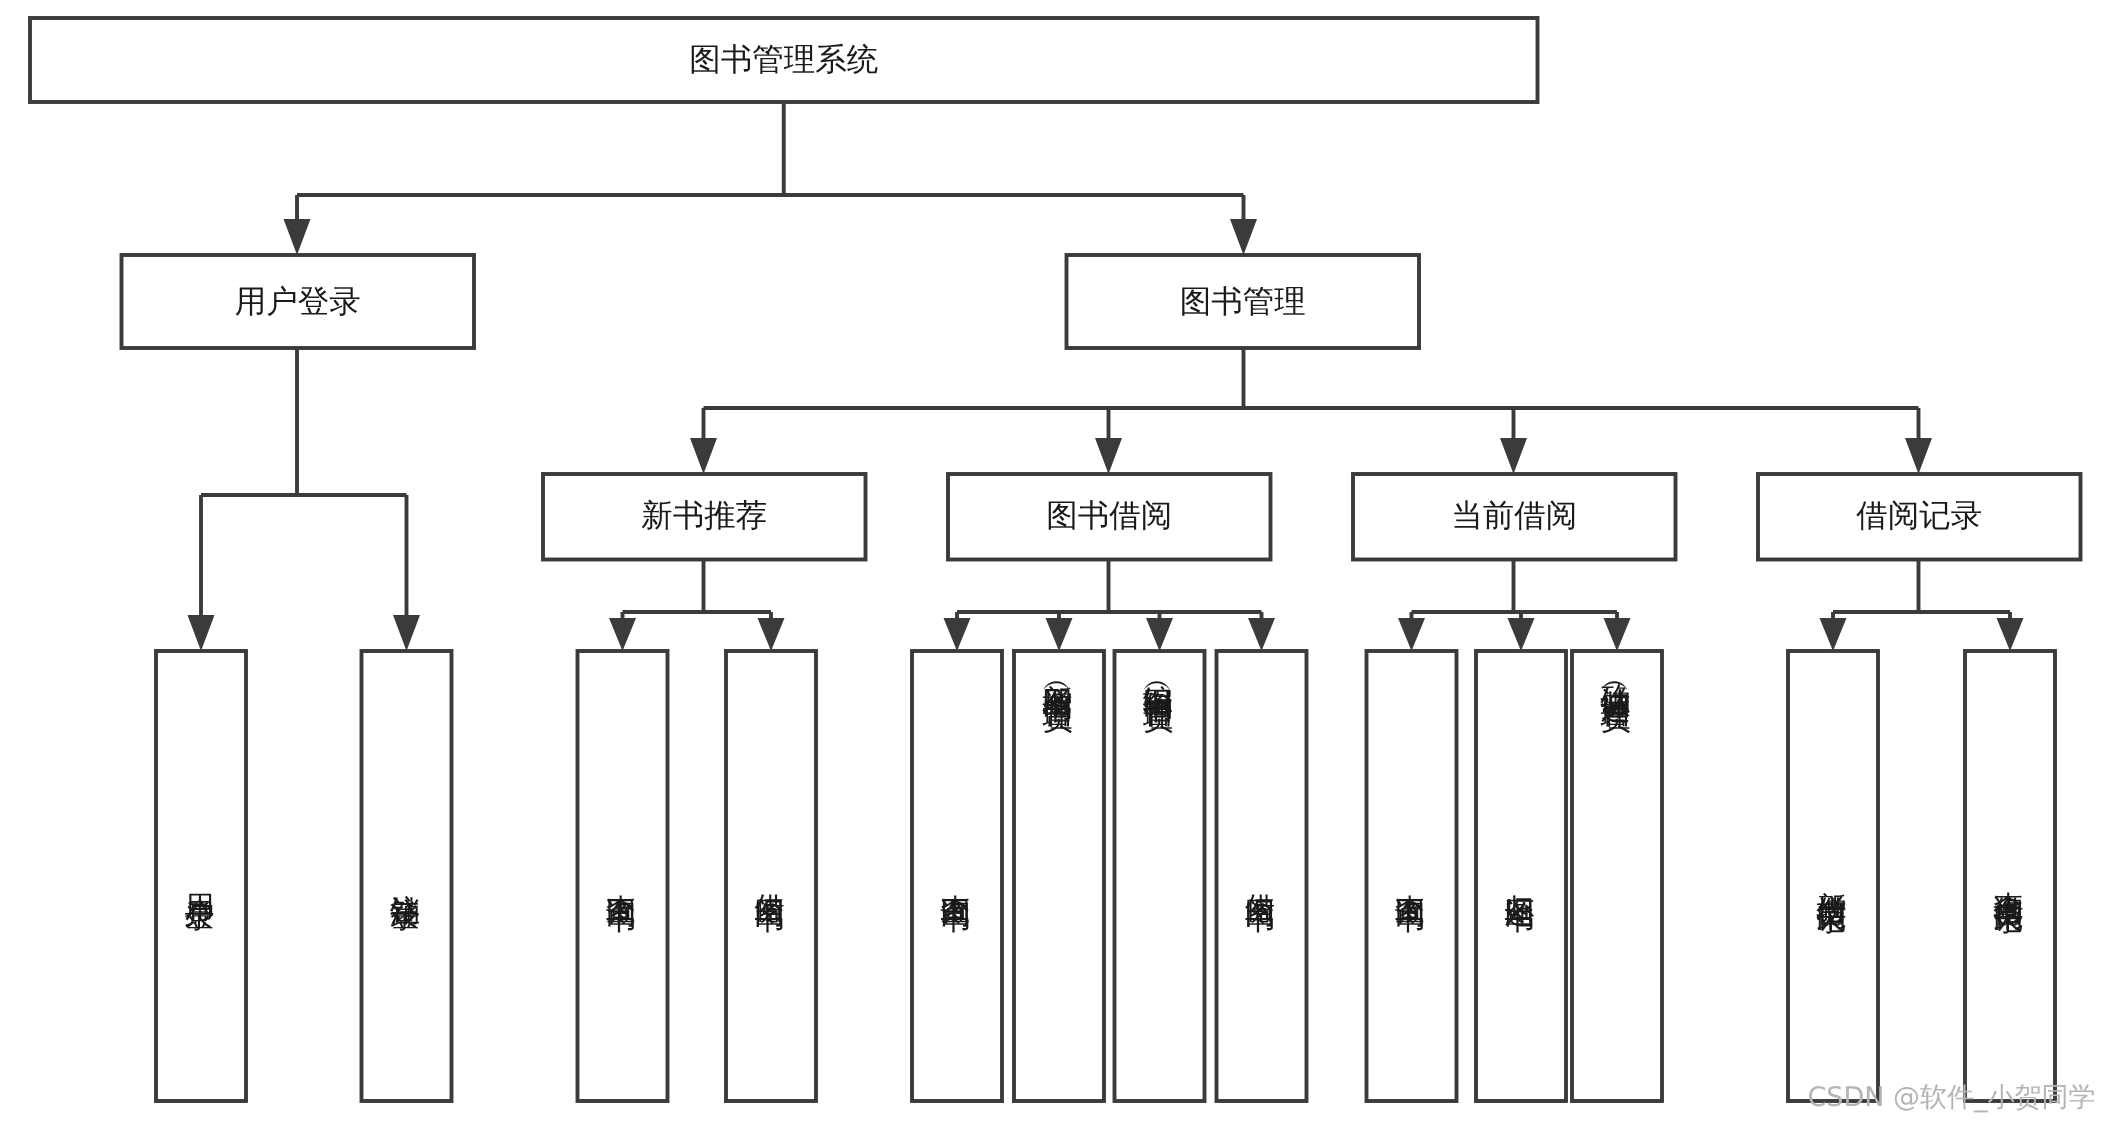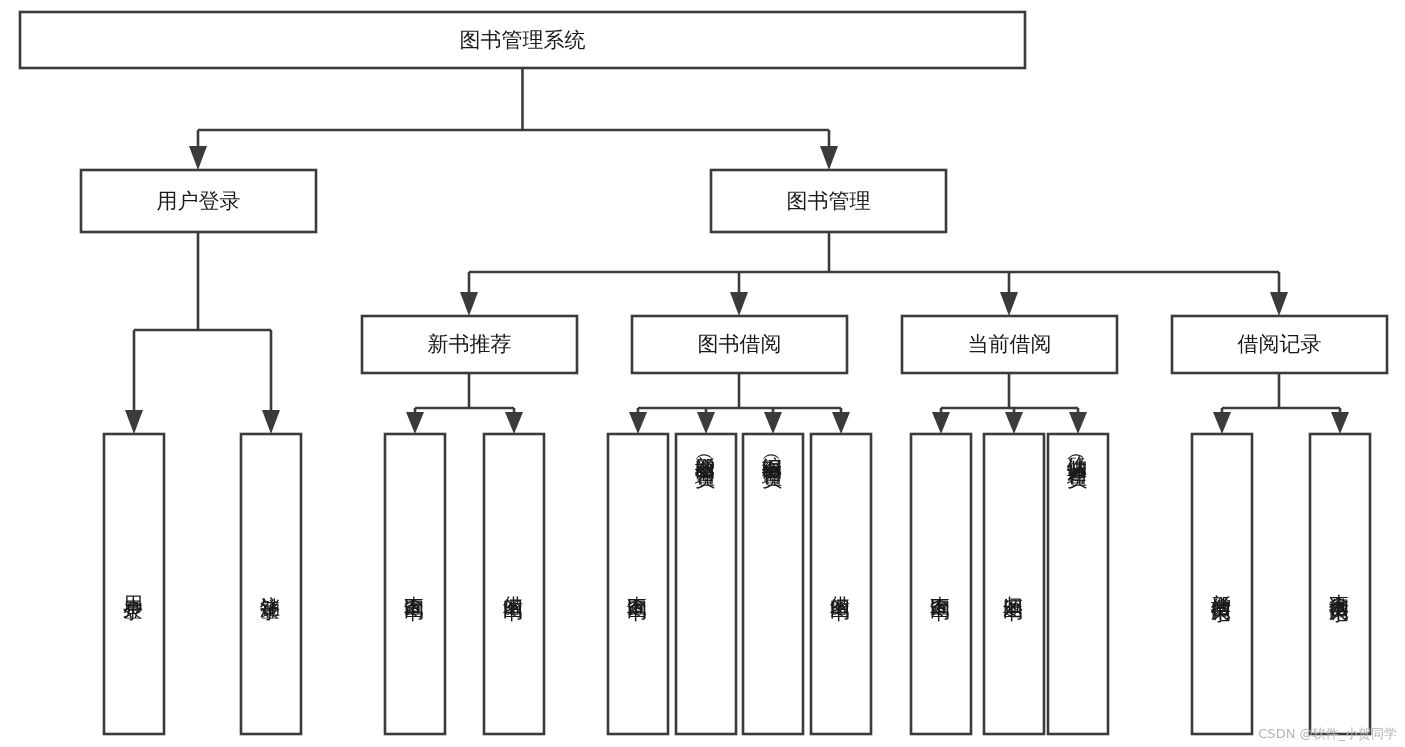--- a/index.html
+++ b/index.html
@@ -55,21 +55,21 @@
     fill: #1a1a1a;
     writing-mode: vertical-rl;
     text-orientation: upright;
     letter-spacing: 2px;
   }
   .watermark {
     position: absolute;
     right: 8px;
     bottom: 4px;
     font-family: "DejaVu Sans", "Liberation Sans", sans-serif;
-    font-size: 13px;
+    font-size: 18px;
     color: #b4b4b4;
     white-space: nowrap;
     pointer-events: none;
   }
 </style>
 </head>
 <body>
 
 <div id="diagram-root">
 

